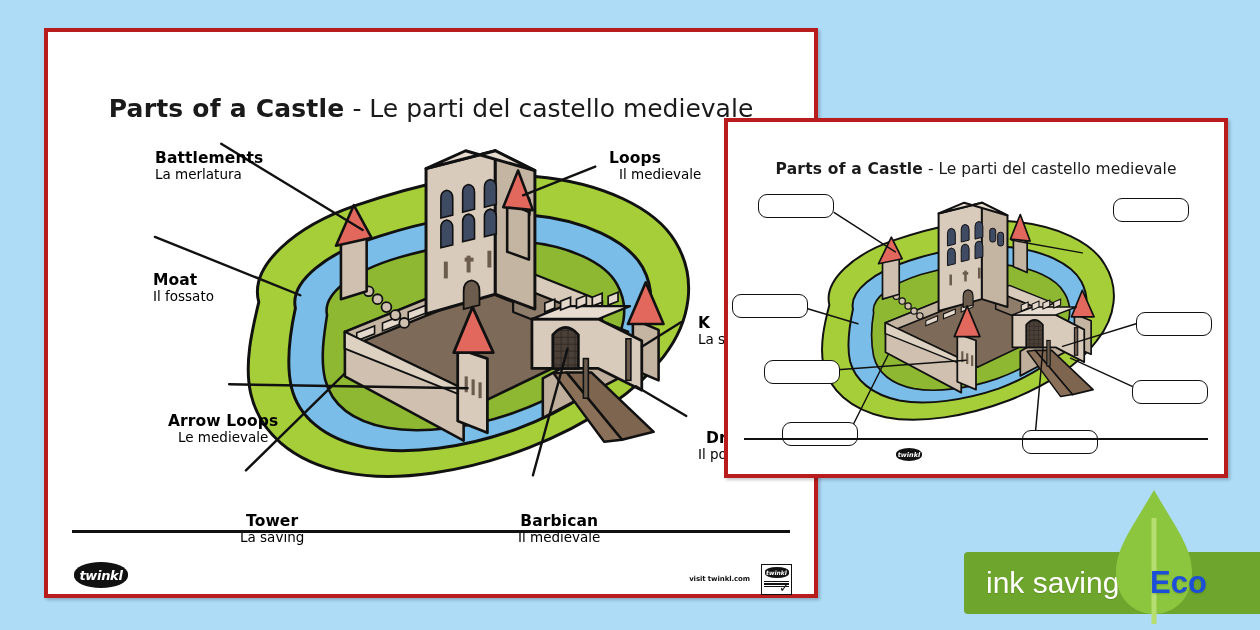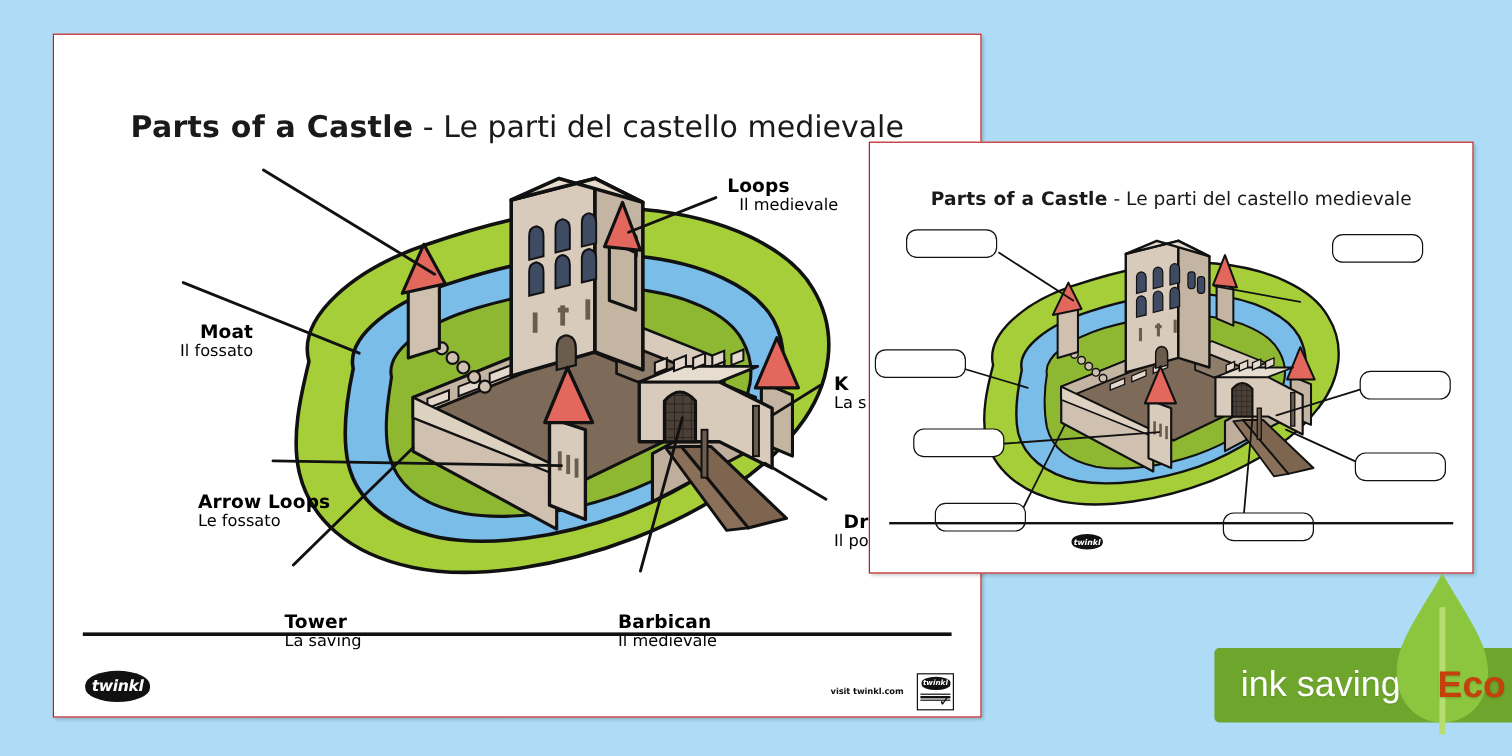--- a/index.html
+++ b/index.html
@@ -17,21 +17,21 @@
   #bg {
     position: absolute;
     inset: 0;
     background: #aedcf7;
   }
 
   
   .sheet {
     position: absolute;
     background: #ffffff;
-    border: 1px solid #b91c1c;
+    border: 4px solid #b91c1c;
     box-shadow: 2px 2px 3px rgba(0,0,0,0.22);
   }
 
   #sheet-answers {
     left: 44px;
     top: 28px;
     width: 774px;
     height: 570px;
     z-index: 2;
   }
@@ -70,21 +70,21 @@
     font-weight: bold;
     font-size: 15.5px;
     letter-spacing: .1px;
     display: block;
   }
   .label .it {
     font-weight: normal;
     font-size: 13.5px;
     display: block;
   }
-  .label.center { }
+  .label.center { text-align: center; }
 
   
   .leader-layer {
     position: absolute;
     inset: 0;
     pointer-events: none;
   }
 
   
   .answer-box {
@@ -168,22 +168,22 @@
     border-radius: 50% / 46%;
     color: #fff;
     font-size: 6.5px; font-weight: bold; font-style: italic;
     display: flex; align-items: center; justify-content: center;
   }
 
   
   #eco-badge {
     position: absolute;
     right: 0;
-    bottom: 28px;
-    width: 248px;
+    bottom: 16px;
+    width: 296px;
     height: 62px;
     z-index: 10;
     padding-left: 40px;
   }
   #eco-bar {
     position: absolute;
     left: 0; top: 0;
     width: 296px; height: 62px;
     background: #6ea52c;
     border-radius: 4px 0 0 4px;
@@ -200,21 +200,21 @@
   #eco-leaf {
     position: absolute;
     left: 150px; bottom: -10px;
     width: 80px; height: 136px;
     z-index: 2;
   }
   #eco-eco-text {
     position: absolute;
     left: 186px; top: 50%;
     transform: translateY(-50%);
-    color: #c2410c;
+    color: #1d4ed8;
     font-size: 31px;
     font-weight: bold;
     font-family: "Liberation Sans", sans-serif;
     z-index: 3;
     text-shadow: 0 1px 2px rgba(0,0,0,.18);
   }
 </style>
 </head>
 <body>
 
@@ -350,29 +350,33 @@
       <line x1="108" y1="207" x2="255" y2="266"></line>
       <line x1="183" y1="356" x2="424" y2="360"></line>
       <line x1="200" y1="443" x2="300" y2="345"></line>
       <line x1="490" y1="448" x2="525" y2="320"></line>
       <line x1="553" y1="136" x2="480" y2="165"></line>
       <line x1="640" y1="293" x2="600" y2="318"></line>
       <line x1="645" y1="388" x2="594" y2="358"></line>
     </g>
   </svg>
 
-
-  <div class="label" style="left:105px; top:240px;text-align:right;">
+  <div class="label" style="left:107px; top:118px;">
+    <span class="en">Battlements</span>
+    <span class="it">La merlatura</span>
+  </div>
+
+  <div class="label" style="left:105px; top:240px;">
     <span class="en">Moat</span>
     <span class="it">Il fossato</span>
   </div>
 
   <div class="label center" style="left:120px; top:381px;">
     <span class="en">Arrow Loops</span>
-    <span class="it">Le fossato</span>
+    <span class="it">Le medievale</span>
   </div>
 
   <div class="label center" style="left:192px; top:481px;">
     <span class="en">Tower</span>
     <span class="it">La saving</span>
   </div>
 
   <div class="label center" style="left:470px; top:481px;">
     <span class="en">Barbican</span>
     <span class="it">Il medievale</span>

